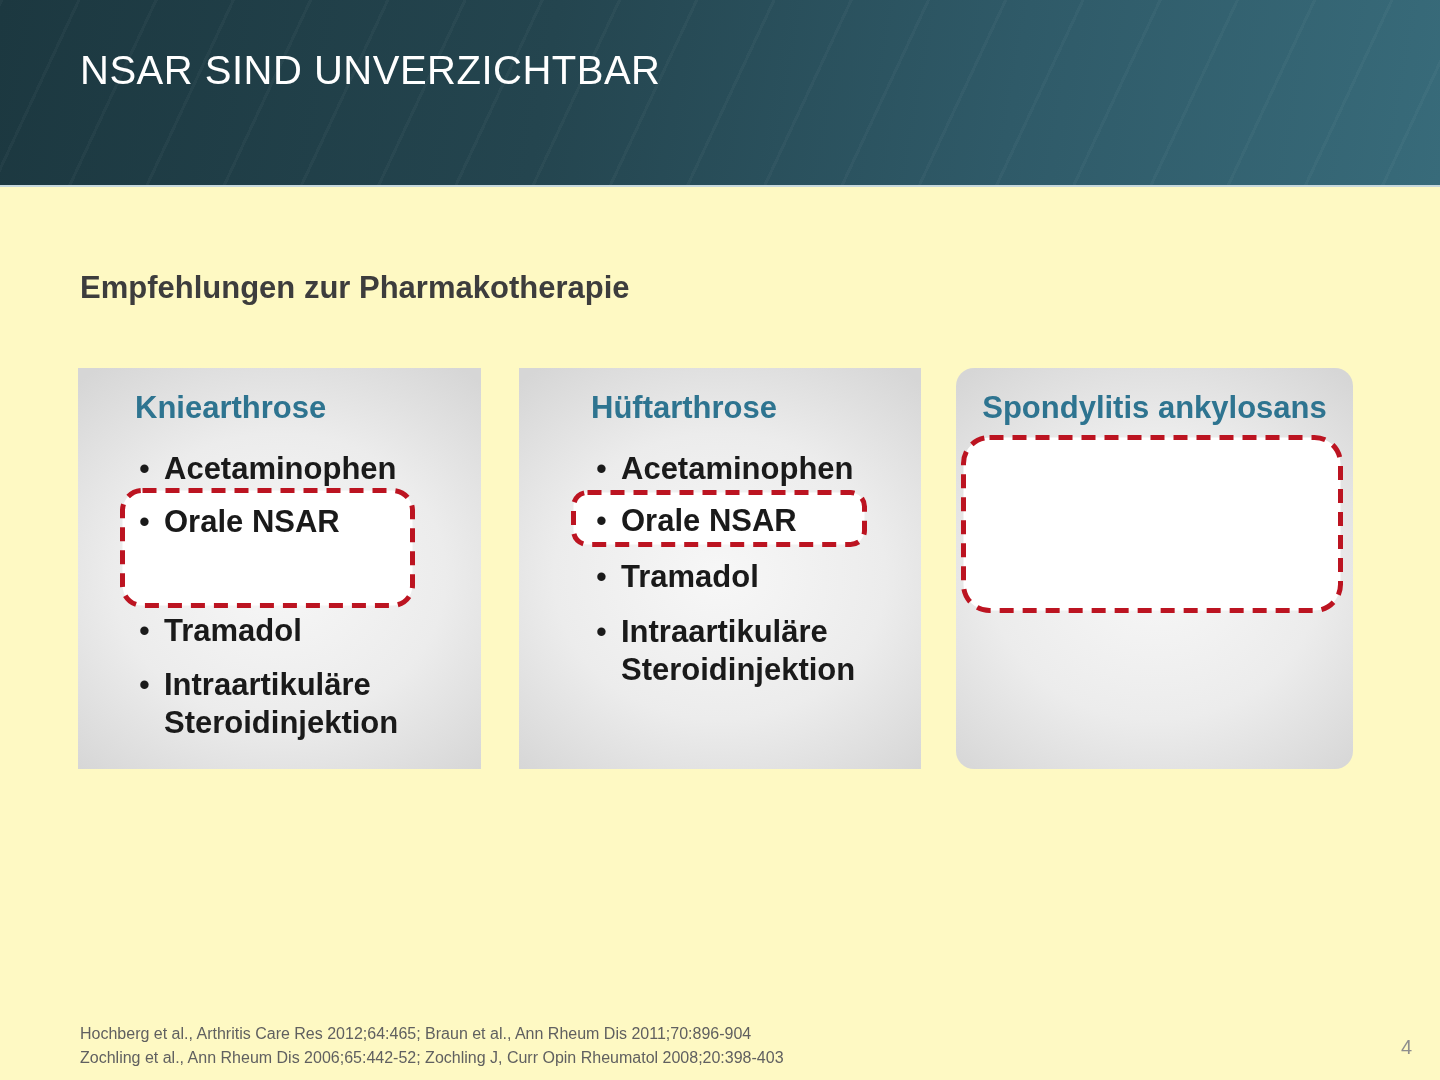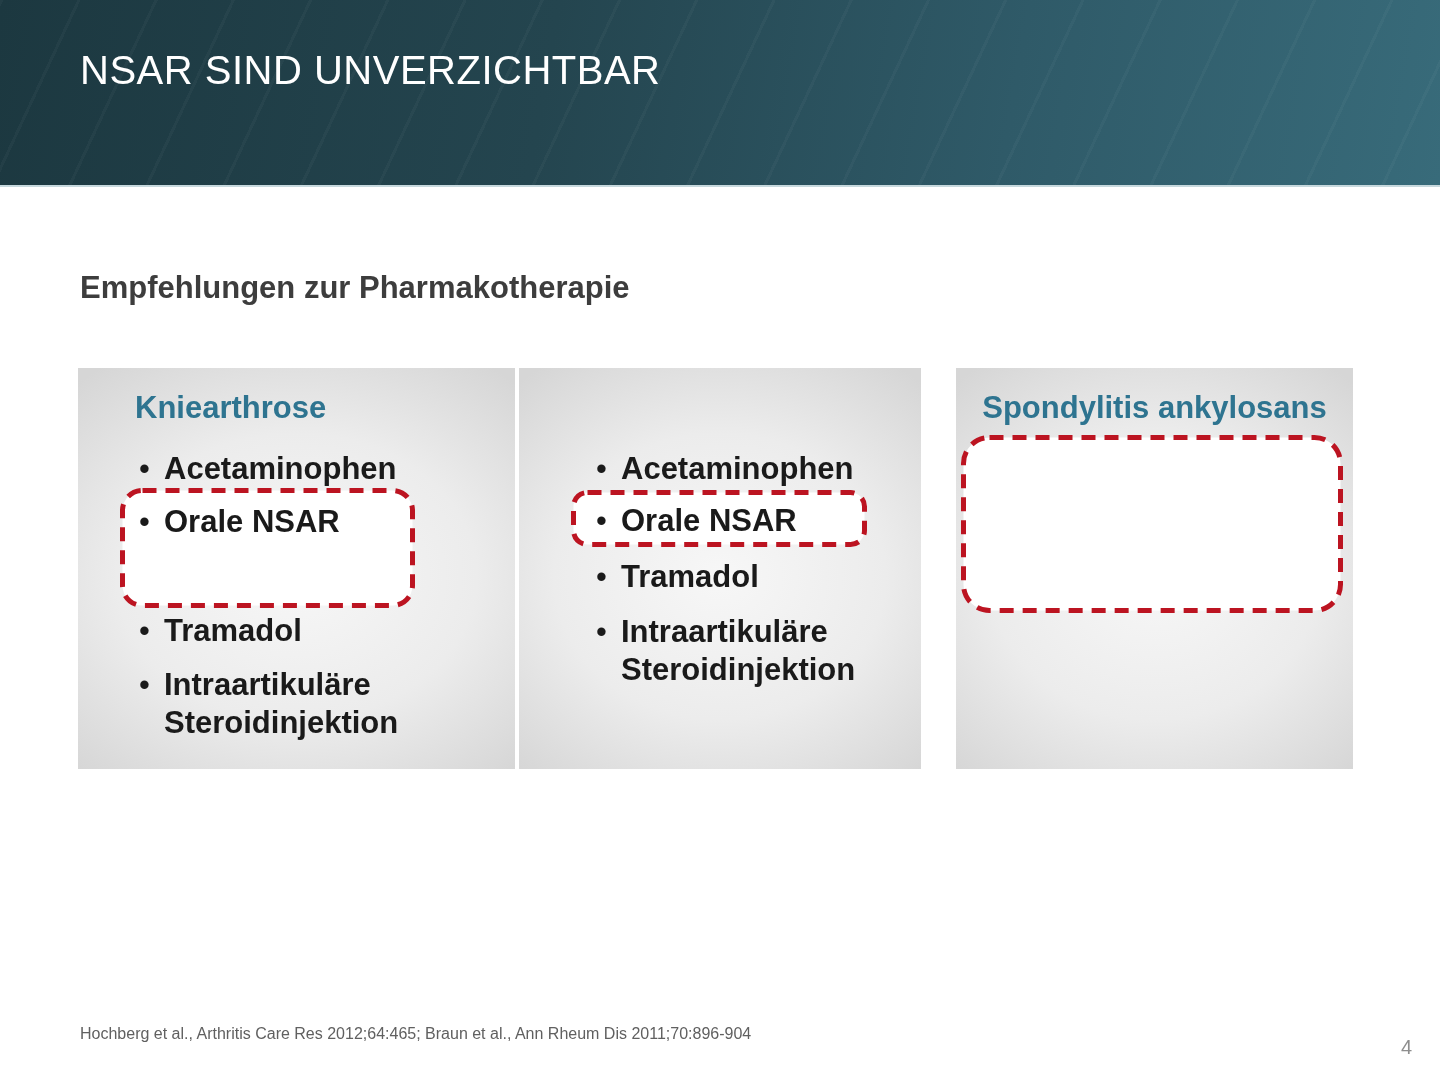--- a/index.html
+++ b/index.html
@@ -9,21 +9,21 @@
     --highlight-red:#bc1421;
     --body-text:#1a1a1a;
     --subtitle-gray:#3d3d3d;
     --footer-gray:#606060;
     --pagenum-gray:#8e8e8e;
   }
   *{margin:0;padding:0;box-sizing:border-box;}
   html,body{background:#e8e8e8;}
   body{font-family:"Liberation Sans","DejaVu Sans",sans-serif;}
   .slide{
-    position:relative;width:1440px;height:1080px;background:#ffffff;overflow:hidden;
+    position:relative;width:1440px;height:1080px;background:#fef9c3;overflow:hidden;
   }
   
   .header-band{
     position:absolute;left:0;top:0;width:1440px;height:187px;
     background:linear-gradient(100deg,var(--hdr-left) 0%,#24454f 38%,#2f5a68 70%,var(--hdr-right) 100%);
     border-bottom:2px solid #c6d8dd;
   }
   .header-band::after{
     content:"";position:absolute;inset:0;
     background:repeating-linear-gradient(115deg,rgba(255,255,255,0.03) 0 3px,rgba(255,255,255,0) 3px 70px);
@@ -38,23 +38,23 @@
   .section-subtitle{
     position:absolute;left:80px;top:270px;
     font-size:31px;font-weight:700;color:var(--subtitle-gray);line-height:36px;
     white-space:nowrap;
   }
   
   .card{
     position:absolute;top:368px;height:401px;
     background:radial-gradient(ellipse 75% 65% at 50% 52%, #f7f7f7 0%, #ececec 55%, #d6d6d6 100%);
   }
-  .card-1{left:78px;width:437px;}
+  .card-1{left:78px;width:403px;}
   .card-2{left:519px;width:402px;}
-  .card-3{left:956px;width:397px;}
+  .card-3{left:956px;width:397px;border-radius:18px;}
   .card-title{
     position:absolute;top:22px;
     font-size:31px;font-weight:700;color:var(--accent-teal);line-height:36px;
     white-space:nowrap;
   }
   .card-1 .card-title{left:57px;}
   .card-2 .card-title{left:72px;}
   .card-3 .card-title{left:0;right:0;text-align:center;}
   .row{
     position:absolute;display:flex;align-items:flex-start;
@@ -103,20 +103,21 @@
       <span class="row-text">Tramadol</span>
     </div>
     <div class="row" style="left:61px;top:298px">
       <span class="bullet-dot"></span>
       <span class="row-text">Intraartikuläre
 Steroidinjektion</span>
     </div>
   </div>
 
   <div class="card card-2">
+    <h3 class="card-title">Hüftarthrose</h3>
     <svg class="hl-svg" style="left:52px;top:122px" width="296" height="57" aria-hidden="true">
       <rect x="2.5" y="2.5" width="291" height="52" rx="14" fill="#ffffff" stroke="currentColor" stroke-width="5" stroke-dasharray="14 9"></rect>
     </svg>
     <div class="row" style="left:77px;top:82px">
       <span class="bullet-dot"></span>
       <span class="row-text">Acetaminophen</span>
     </div>
     <div class="row" style="left:77px;top:134px">
       <span class="bullet-dot"></span>
       <span class="row-text">Orale NSAR</span>
@@ -134,16 +135,17 @@
 
   <div class="card card-3">
     <h3 class="card-title">Spondylitis ankylosans</h3>
     <svg class="hl-svg" style="left:5px;top:67px" width="382" height="178" aria-hidden="true">
       <rect x="2.5" y="2.5" width="377" height="173" rx="26" fill="#ffffff" stroke="currentColor" stroke-width="5" stroke-dasharray="14 9"></rect>
     </svg>
   </div>
 
   <div class="footer-references">
     <div>Hochberg et al., Arthritis Care Res 2012;64:465; Braun et al., Ann Rheum Dis 2011;70:896-904</div>
+    <div>Zochling et al., Ann Rheum Dis 2006;65:442-52; Zochling J, Curr Opin Rheumatol 2008;20:398-403</div>
   </div>
   <div class="page-number">4</div>
 
 </div>
 
 </body></html>

